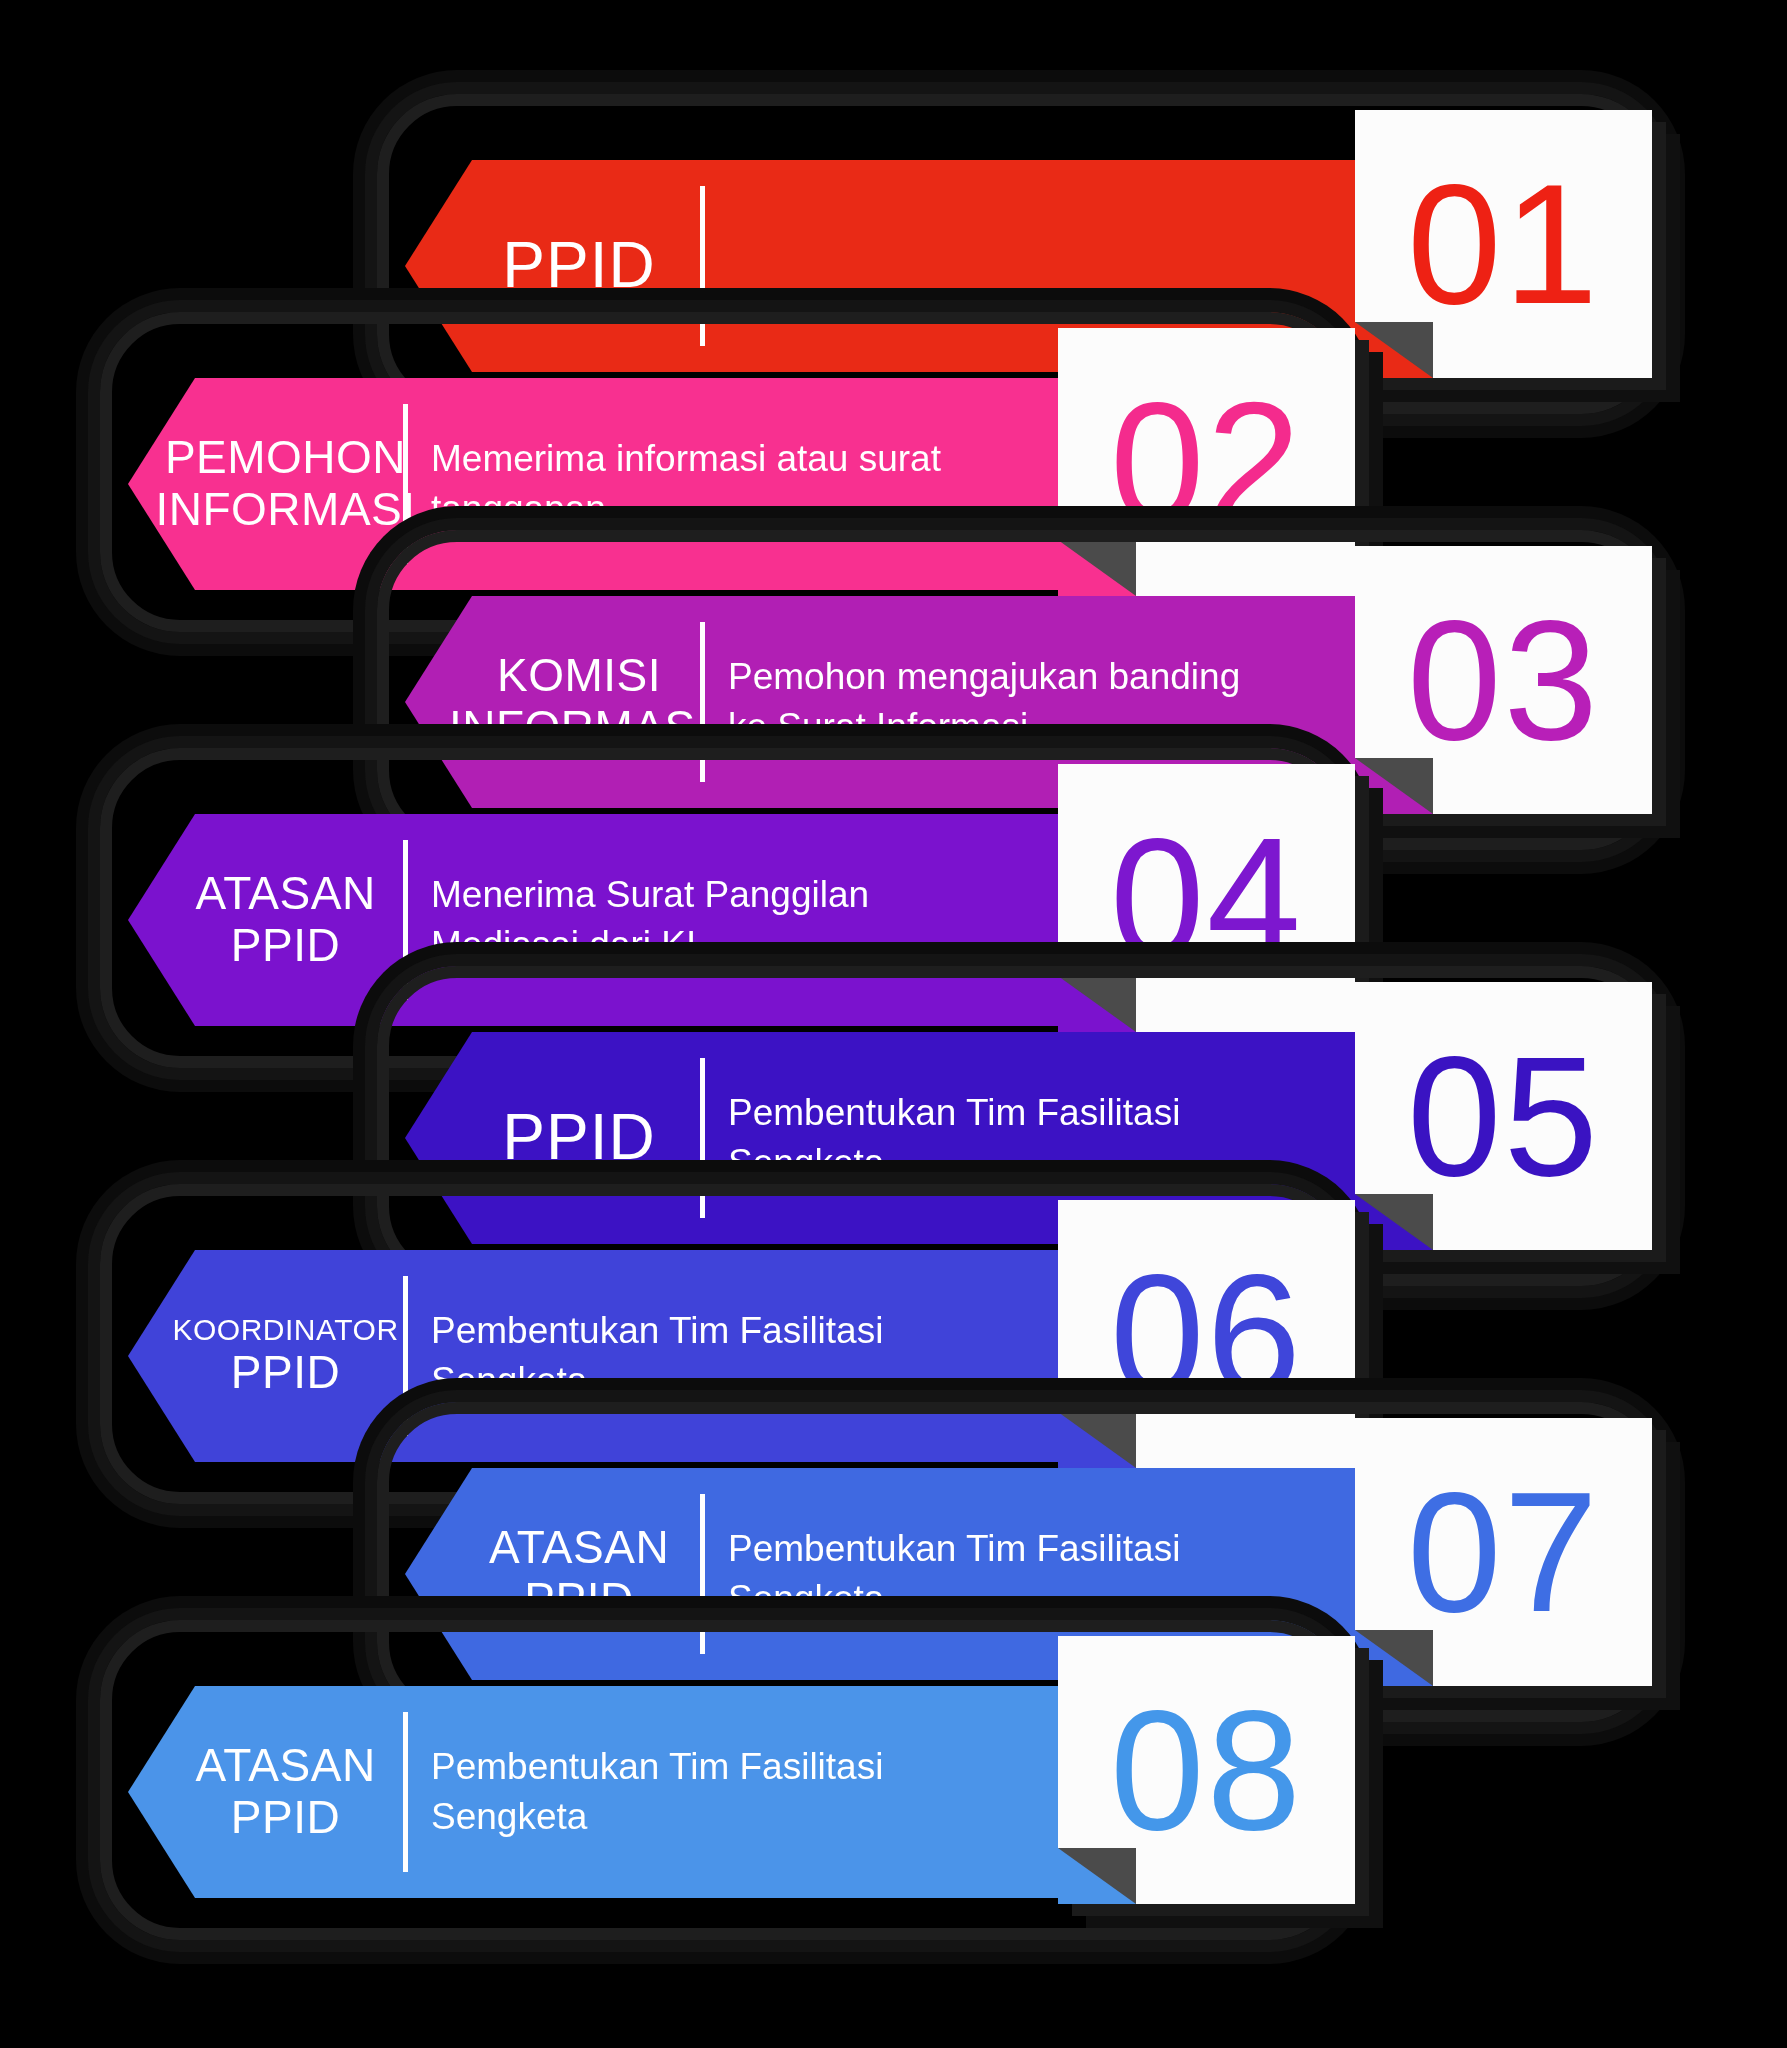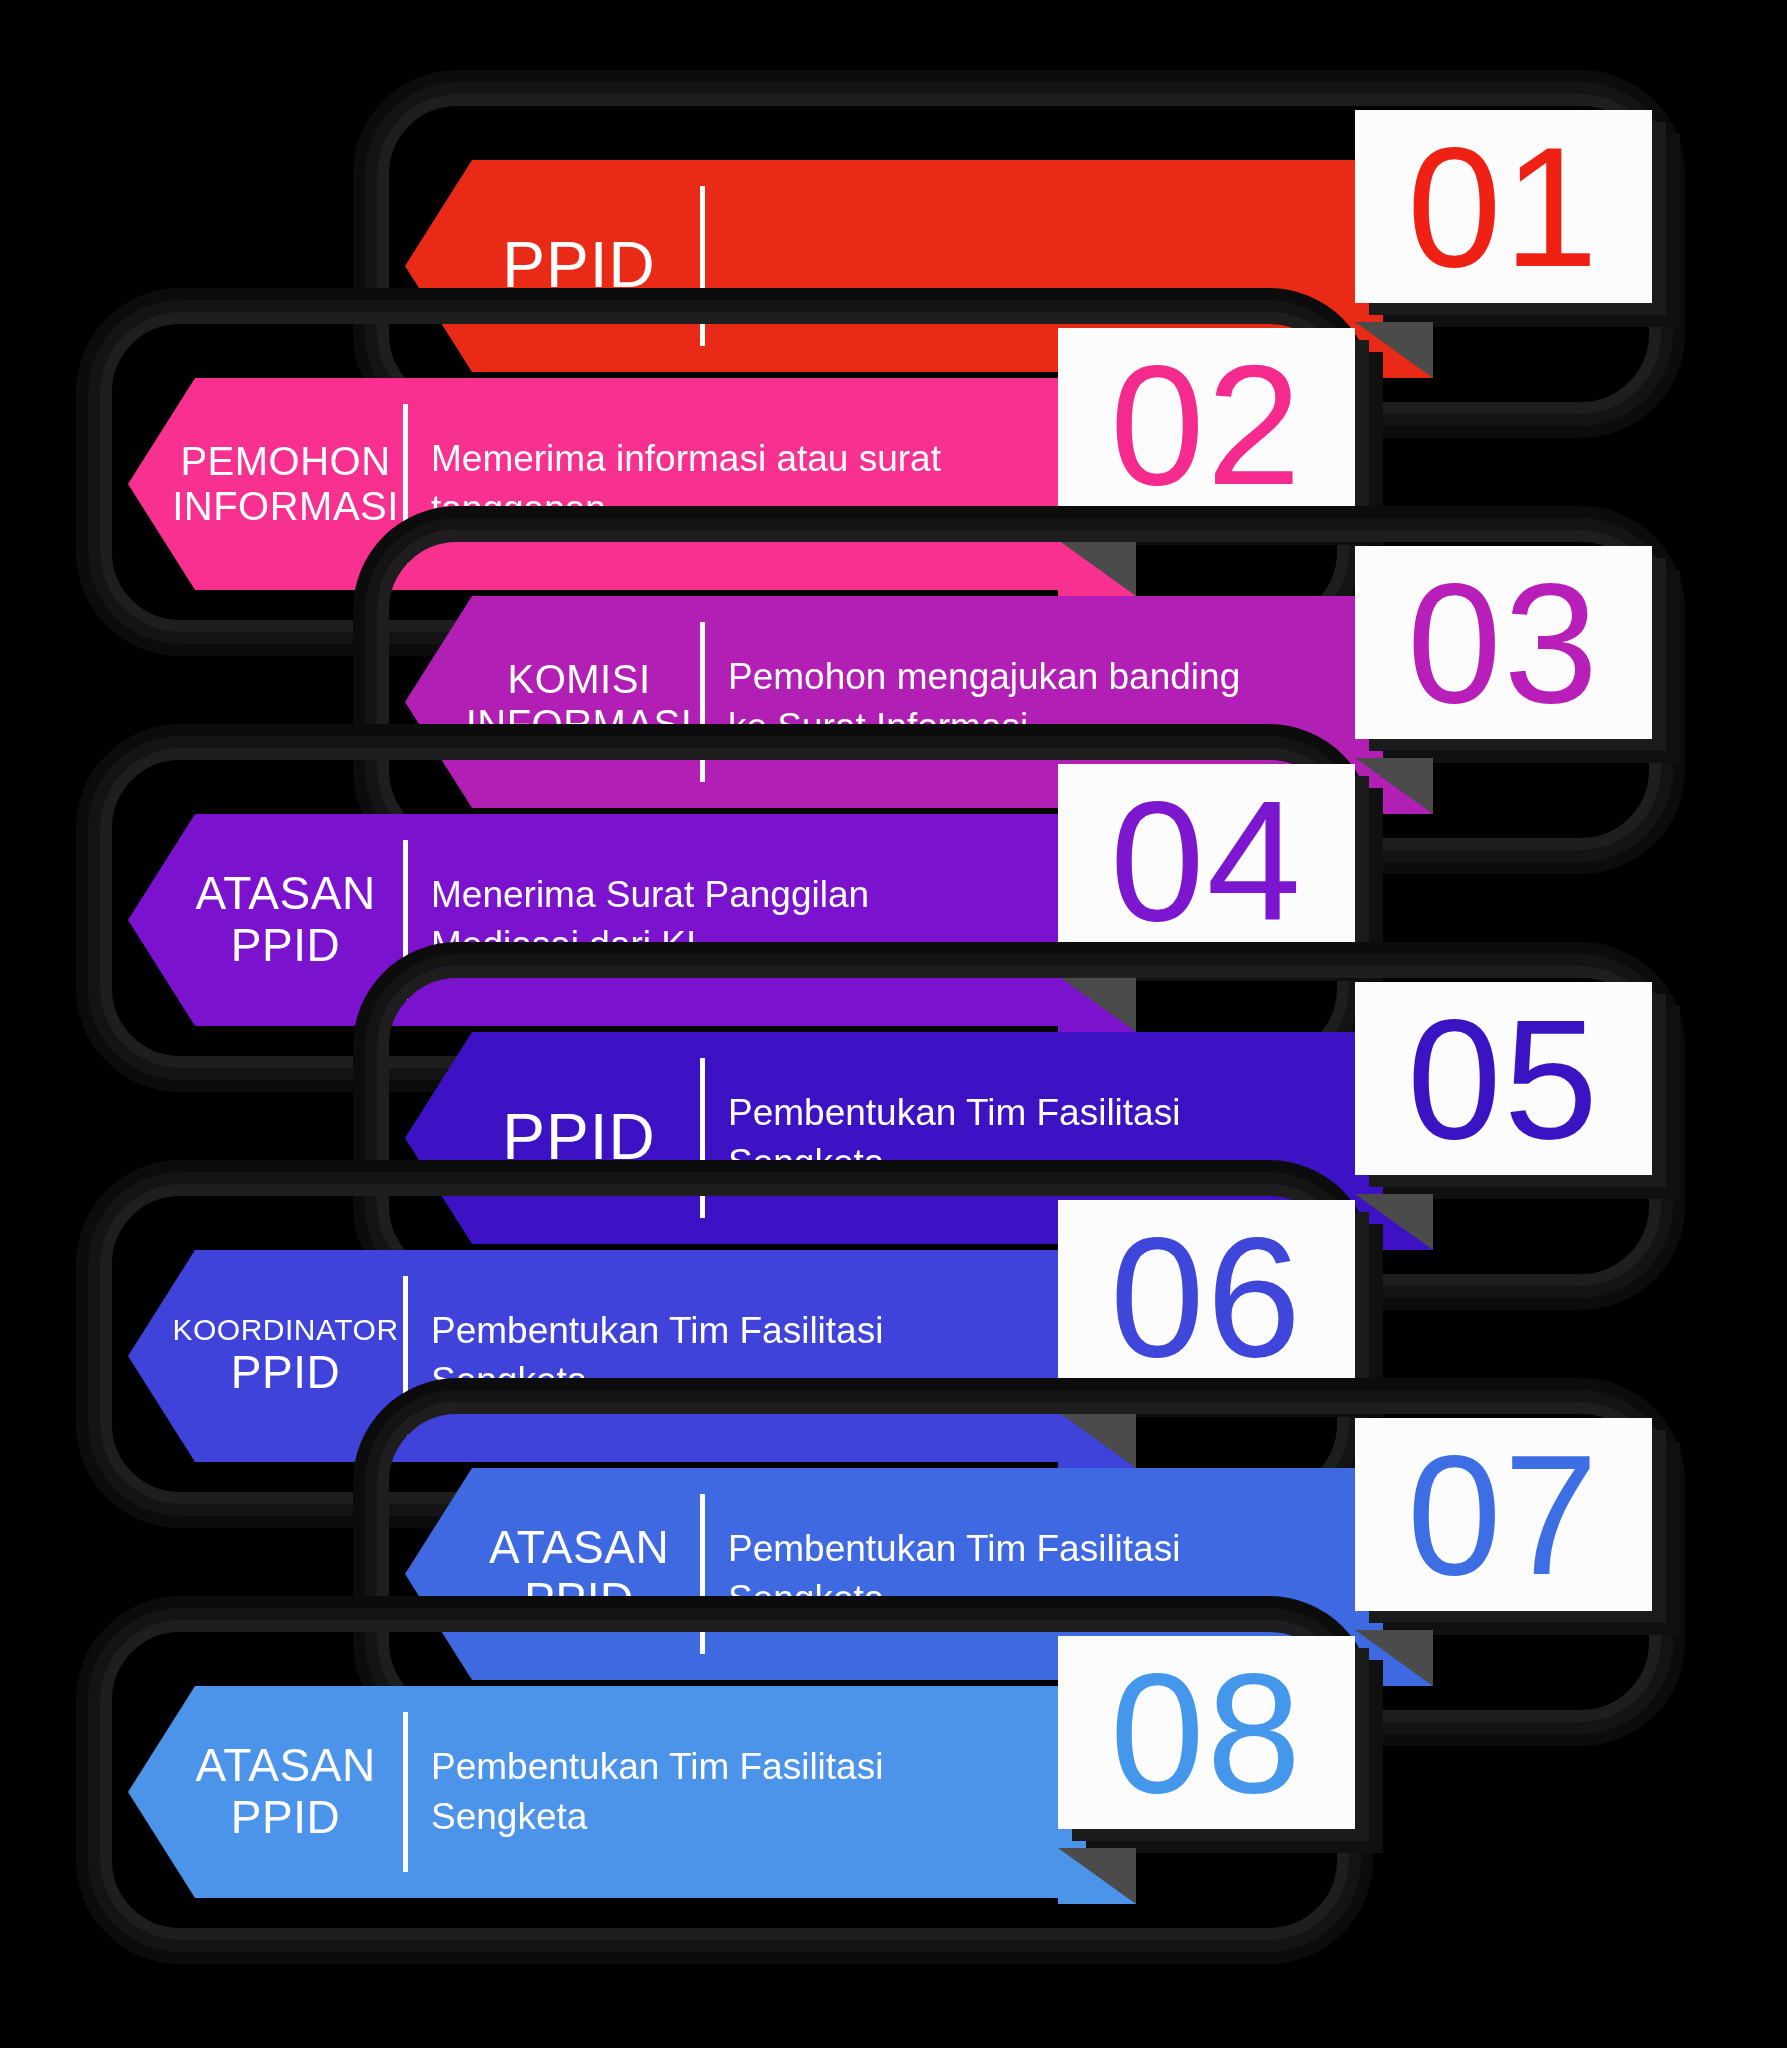--- a/index.html
+++ b/index.html
@@ -33,21 +33,21 @@
   .s-right .banner{left:405px;width:1015px;}
   .s-left  .banner{left:128px;width:994px;}
 
   .role{
     position:absolute;top:0;height:100%;
     display:flex;flex-direction:column;justify-content:center;
     text-align:right;color:#fff;line-height:1.12;align-items:center;
   }
   .s-right .role{left:68px;width:212px;}
   .s-left  .role{left:55px;width:205px;}
-  .role .line{font-size:40px;letter-spacing:.5px;}
+  .role .line{font-size:46px;letter-spacing:.5px;}
   .role .line.xl{font-size:64px;letter-spacing:1px;}
   .role .line.sm{font-size:30px;letter-spacing:.5px;}
   .role .line.md{font-size:46px;}
 
   .divider{
     position:absolute;top:26px;width:5px;height:160px;background:#fff;
   }
   .s-right .divider{left:295px;}
   .s-left  .divider{left:275px;}
 
@@ -57,21 +57,21 @@
     color:#fff;font-size:37px;line-height:1.34;
   }
   .s-right .desc{left:323px;}
   .s-left  .desc{left:303px;}
   .desc span{display:block;max-width:560px;}
 
   
   .numbox{
     position:absolute;
     top:calc(var(--t) - 50px);
-    width:297px;height:193px;background:#fcfcfc;
+    width:297px;height:268px;background:#fcfcfc;
     display:flex;align-items:center;justify-content:center;
     box-shadow:14px 12px 0 #1b1b1b, 28px 24px 0 #101010;
   }
   .s-right .numbox{left:1355px;}
   .s-left  .numbox{left:1058px;}
   .num{font-size:170px;line-height:1;letter-spacing:2px;}
 
   
   .fold{
     position:absolute;

